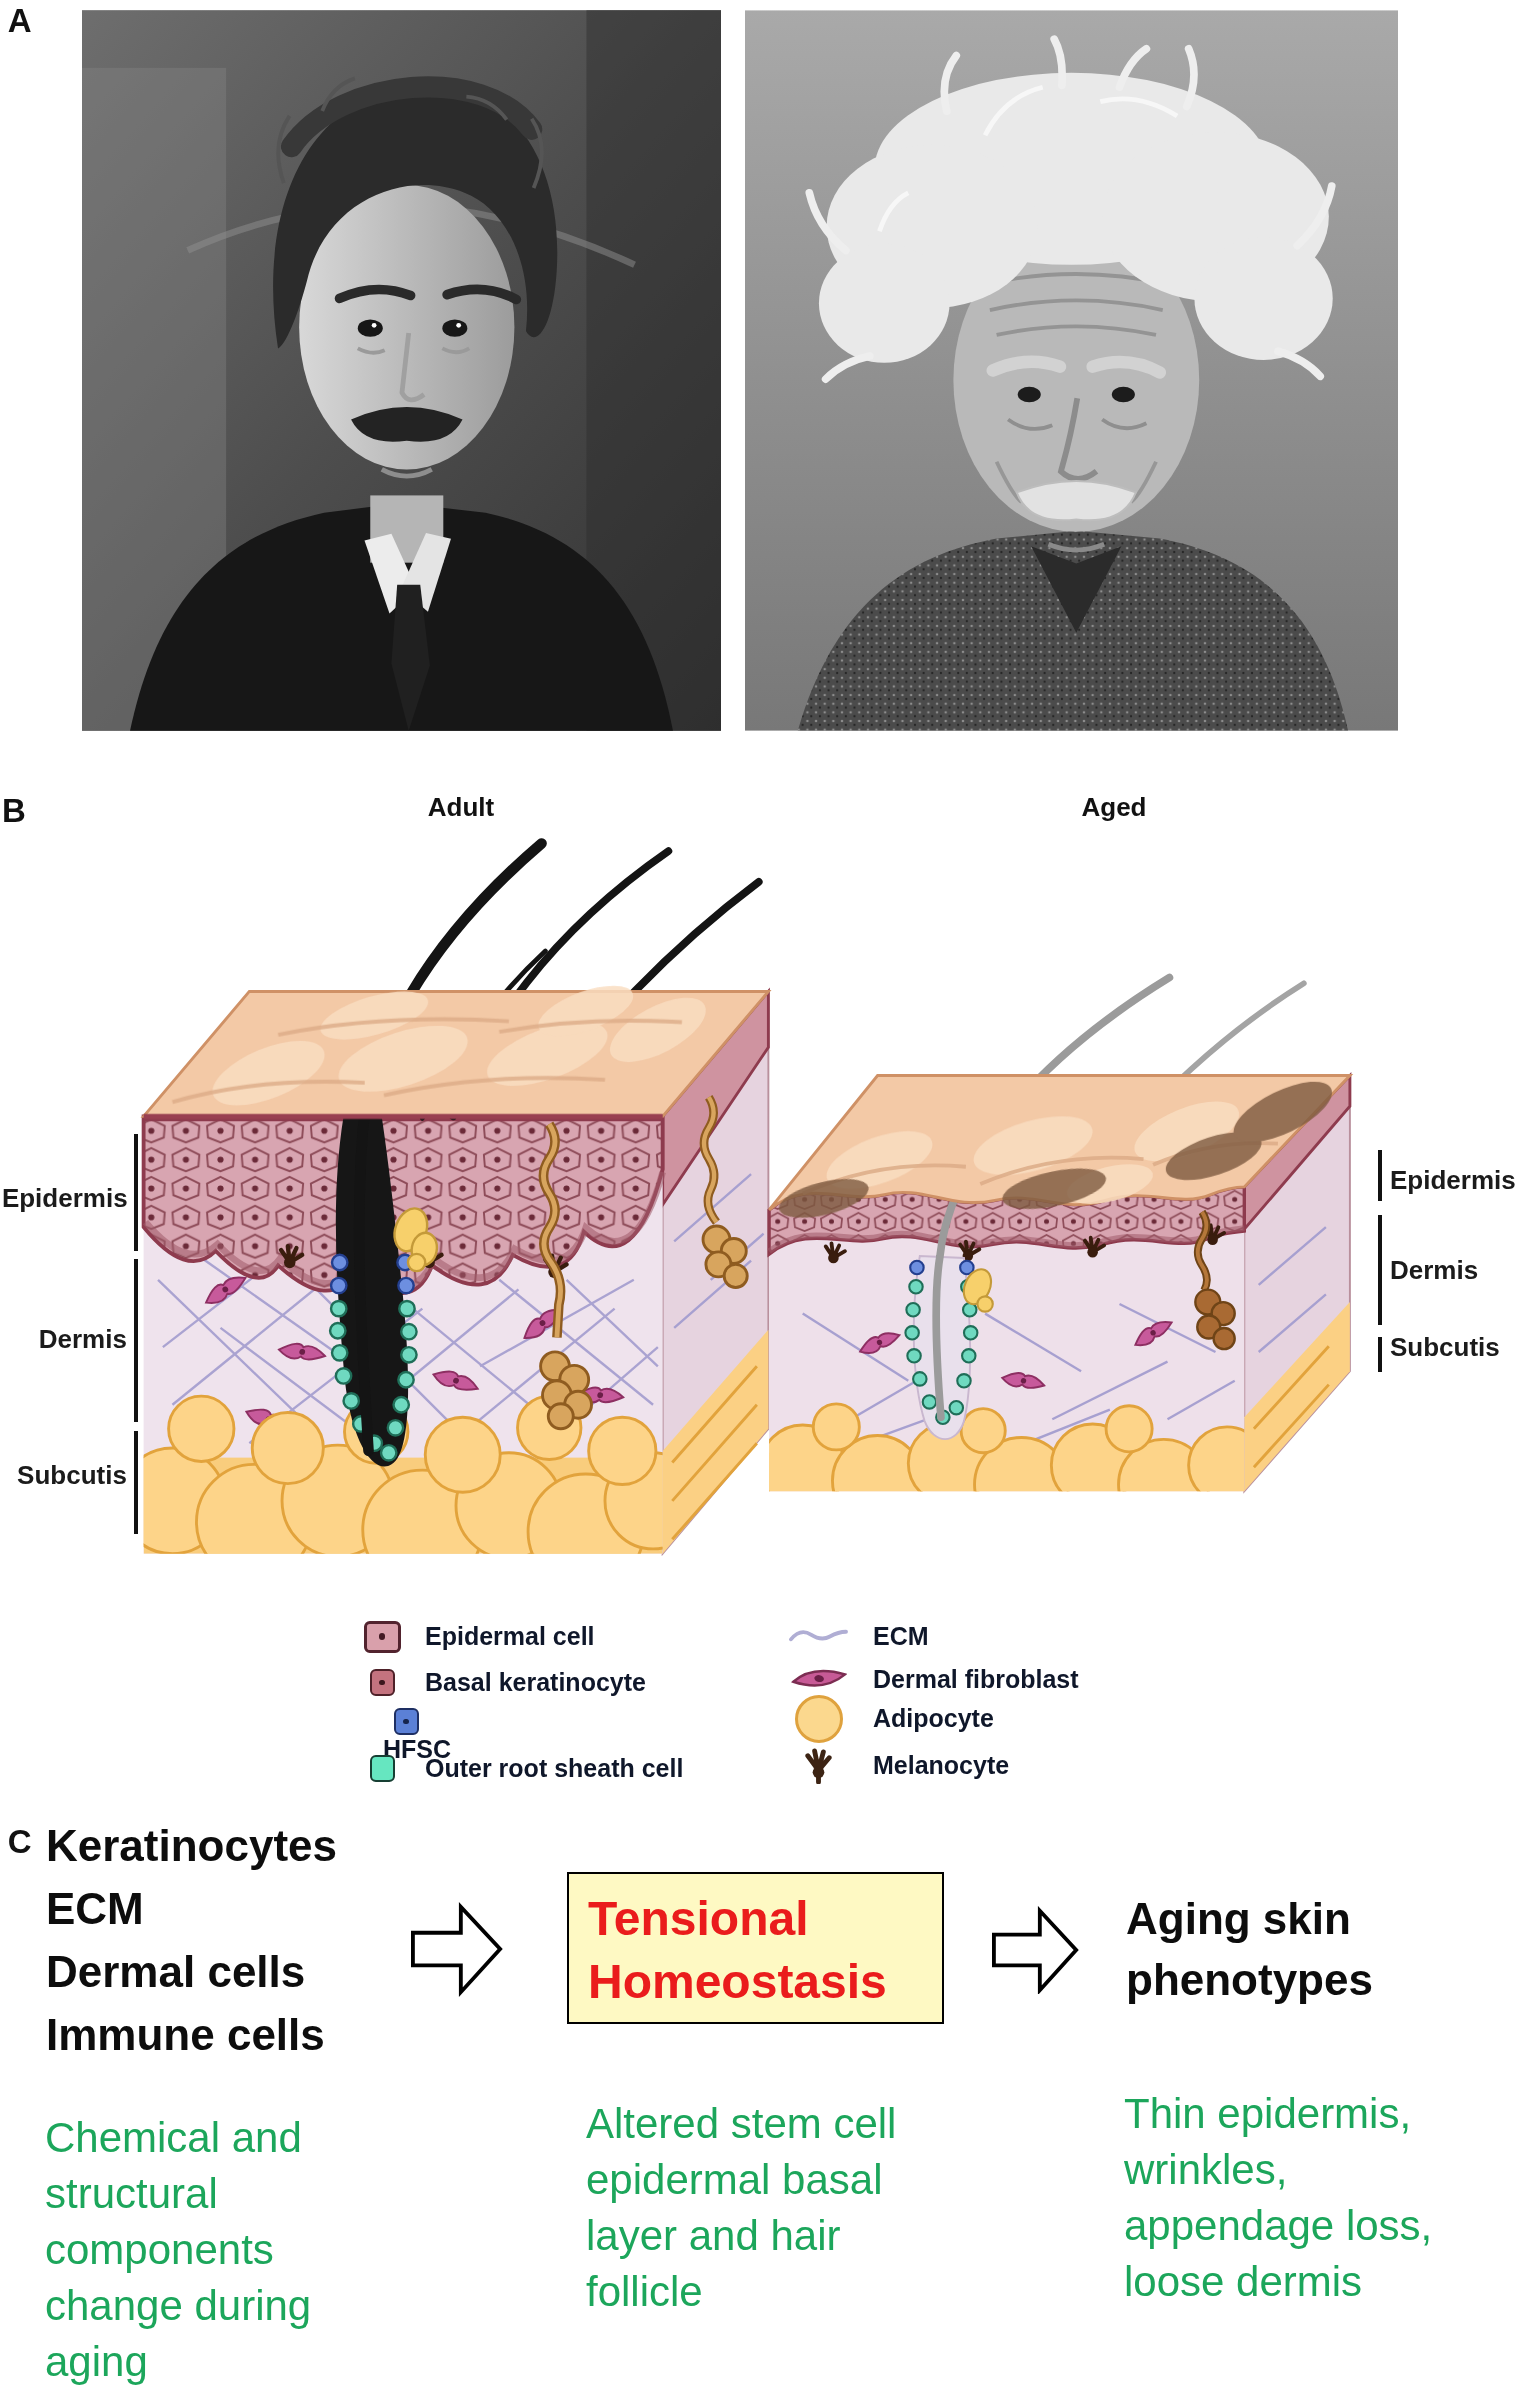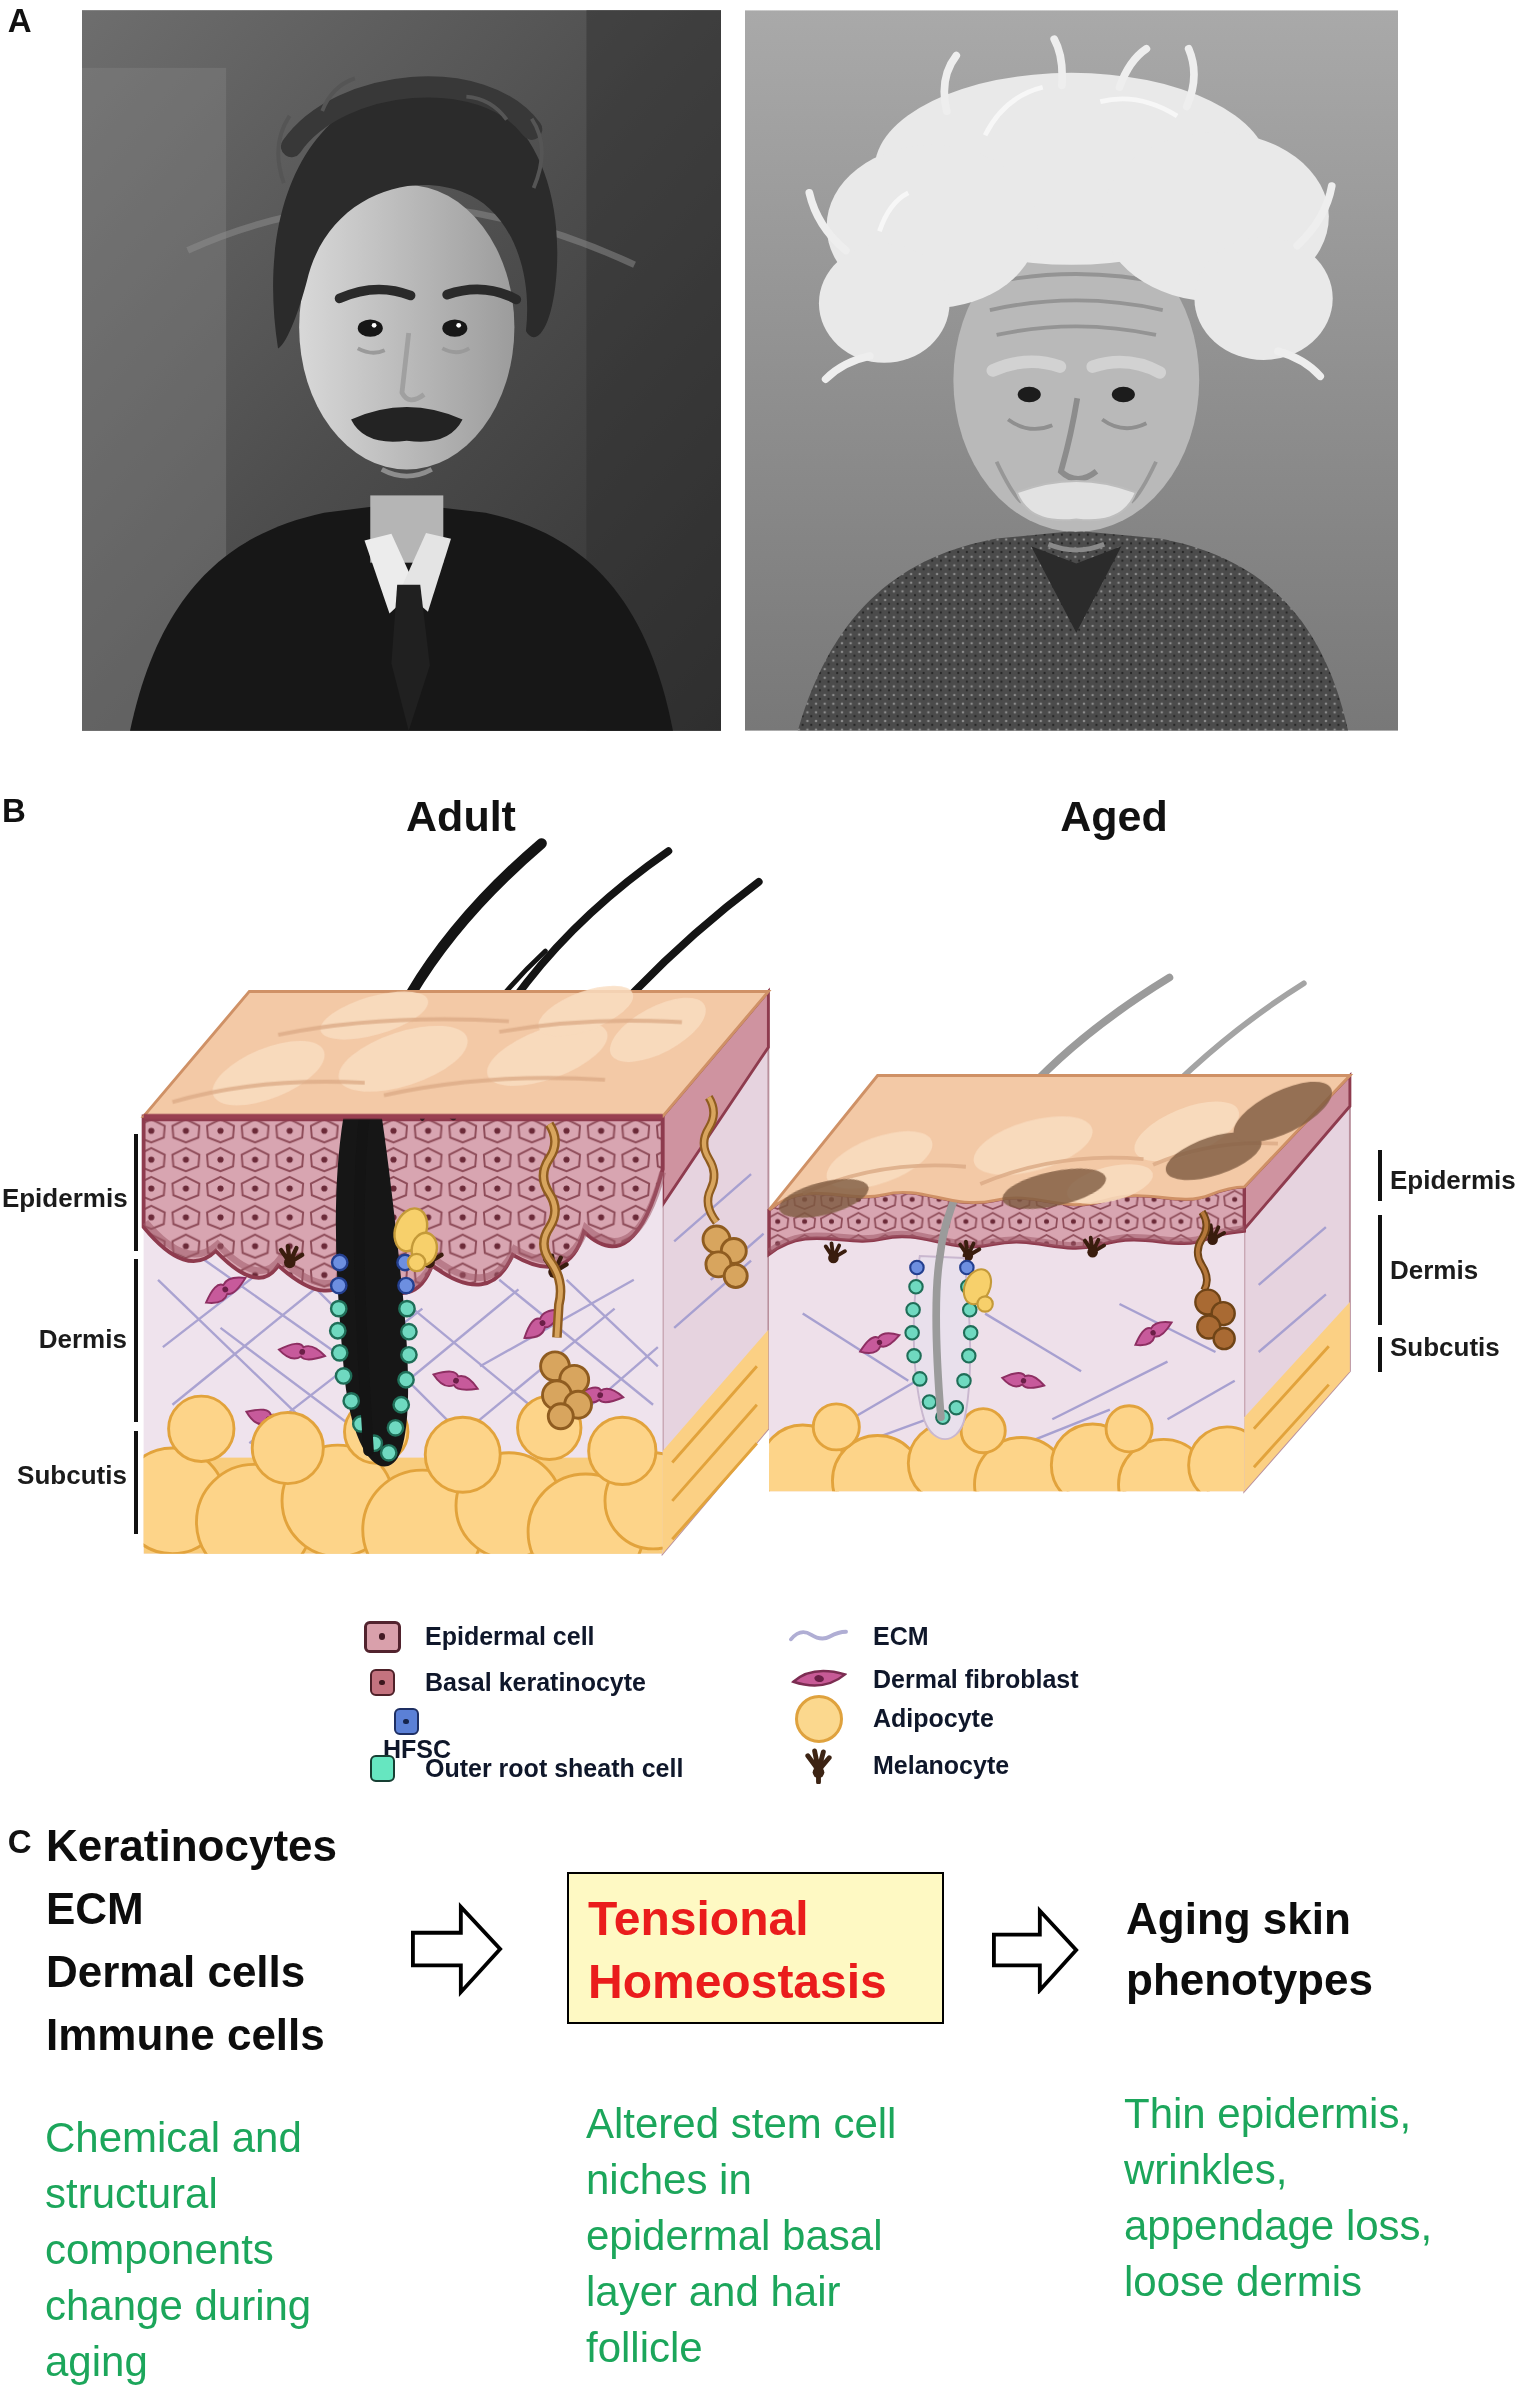--- a/index.html
+++ b/index.html
@@ -1,20 +1,20 @@
 <!DOCTYPE html>
 <html><head>
 <meta charset="utf-8">
 <style>
   html,body{margin:0;padding:0;background:#ffffff;}
   #figure{position:relative;width:1537px;height:2389px;background:#fff;overflow:hidden;
           font-family:"Liberation Sans",sans-serif;color:#111;}
   .abs{position:absolute;}
   .panel-label{font-weight:bold;font-size:33px;color:#111;}
-  .col-title{font-weight:bold;font-size:43px;color:#111;text-align:center;width:192px;}
+  .col-title{font-weight:bold;font-size:26px;color:#111;text-align:center;width:192px;}
   .layer-label{font-size:26px;font-weight:600;color:#1b1b1b;white-space:nowrap;}
   .bracket{width:3.8px;background:#111;}
   .legend-row{display:flex;align-items:center;height:35px;}
   .legend-icon-slot{width:42px;display:flex;justify-content:center;align-items:center;flex:0 0 auto;}
   .legend-icon-slot.wide{width:65px;}
   .legend-label{font-size:25px;font-weight:600;color:#0f172a;margin-left:22px;white-space:nowrap;}
   .cell-swatch{border-radius:5.8px;display:flex;align-items:center;justify-content:center;}
   .cell-dot{border-radius:50%;}
   .head-list{font-weight:bold;font-size:44px;line-height:63px;color:#0d0d0d;white-space:nowrap;}
   .green-note{font-size:42px;line-height:56px;font-weight:400;white-space:nowrap;}
@@ -535,21 +535,20 @@
   <div class="abs green-note" id="note-left" style="left: 45px; top: 2110px; color: rgb(28, 166, 91);">
     <div>Chemical and</div>
     <div>structural</div>
     <div>components</div>
     <div>change during</div>
     <div>aging</div>
   </div>
 
   <div class="abs green-note" id="note-mid" style="left: 586px; top: 2096px; color: rgb(28, 166, 91);">
     <div>Altered stem cell</div>
-    <div>niches in</div>
     <div>epidermal basal</div>
     <div>layer and hair</div>
     <div>follicle</div>
   </div>
 
   <div class="abs green-note" id="note-right" style="left: 1124px; top: 2086px; color: rgb(28, 166, 91);">
     <div>Thin epidermis,</div>
     <div>wrinkles,</div>
     <div>appendage loss,</div>
     <div>loose dermis</div>

